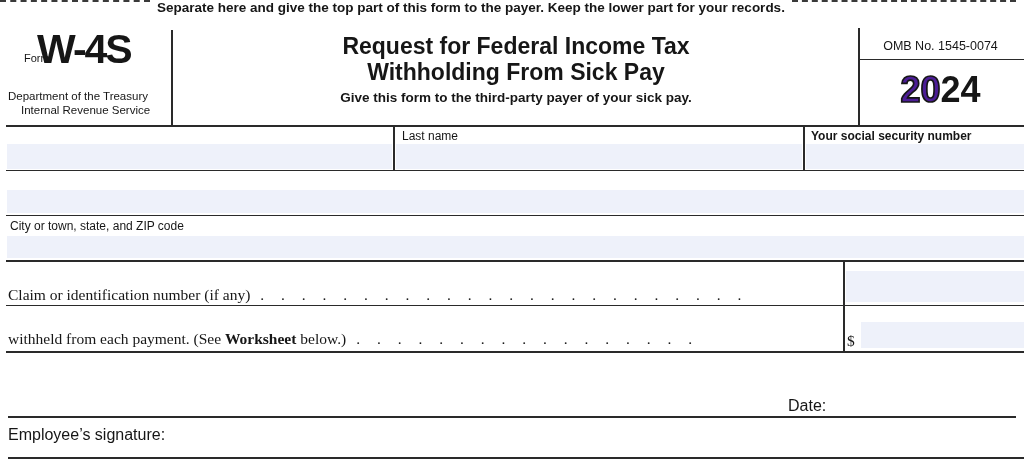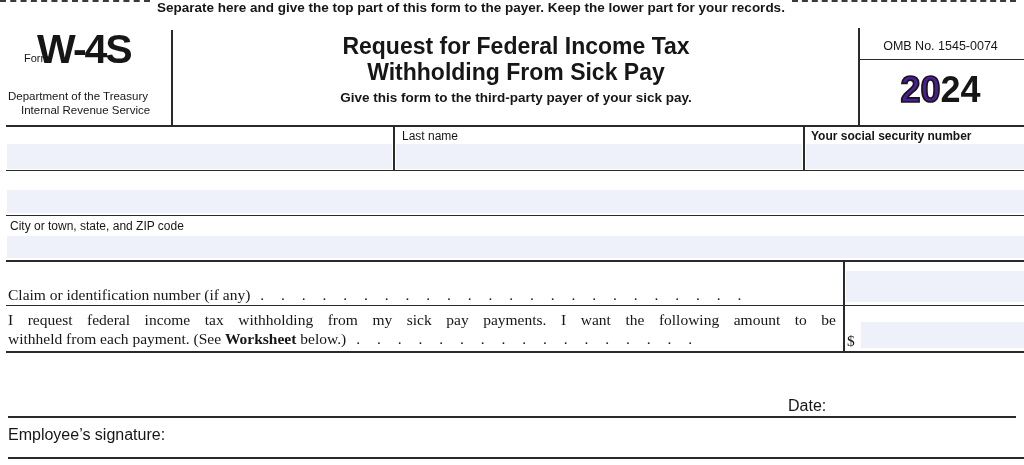--- a/index.html
+++ b/index.html
@@ -76,21 +76,20 @@
 
   <span class="abs label" style="left:10px; top:220px;">City or town, state, and ZIP code</span>
   <div class="fill" style="left: 7px; top: 236px; width: 1017px; height: 22px; background: rgb(238, 241, 250);"></div>
   <div class="hline" style="left:6px; top:260px; width:1018px; height:2.4px;"></div>
 
   <div class="abs bigline" style="left:8px; top:285px;"><span>Claim or identification number (if any)</span><span class="dots">. . . . . . . . . . . . . . . . . . . . . . . .</span></div>
 
   <div class="fill" style="left: 846px; top: 271px; width: 178px; height: 31px; background: rgb(238, 241, 250);"></div>
   <div class="hline" style="left:6px; top:305px; width:1018px; height:1.3px;"></div>
 
-  <div class="abs bigline justify-line" style="left:8px; top:310px; width:828px;">I request federal income tax withholding from my sick pay payments. I want the following amount to be</div>
   <div class="abs bigline" style="left:8px; top:329px;"><span>withheld from each payment. (See </span><span style="font-weight:bold;">Worksheet</span><span> below.)</span><span class="dots">. . . . . . . . . . . . . . . . .</span></div>
 
   <span class="abs bigline" style="left:847px; top:331px;">$</span>
   <div class="fill" style="left: 861px; top: 322px; width: 163px; height: 26px; background: rgb(238, 241, 250);"></div>
 
   <div class="vline" style="left:843px; top:262px; height:90px;"></div>
   <div class="hline" style="left:6px; top:351px; width:1018px; height:2.4px;"></div>
 
   <span class="abs sig" style="left:8px; top:409px;margin-top:17px;">Employee’s signature:</span>
   <span class="abs sig" style="left:788px; top:397px;">Date:</span>

